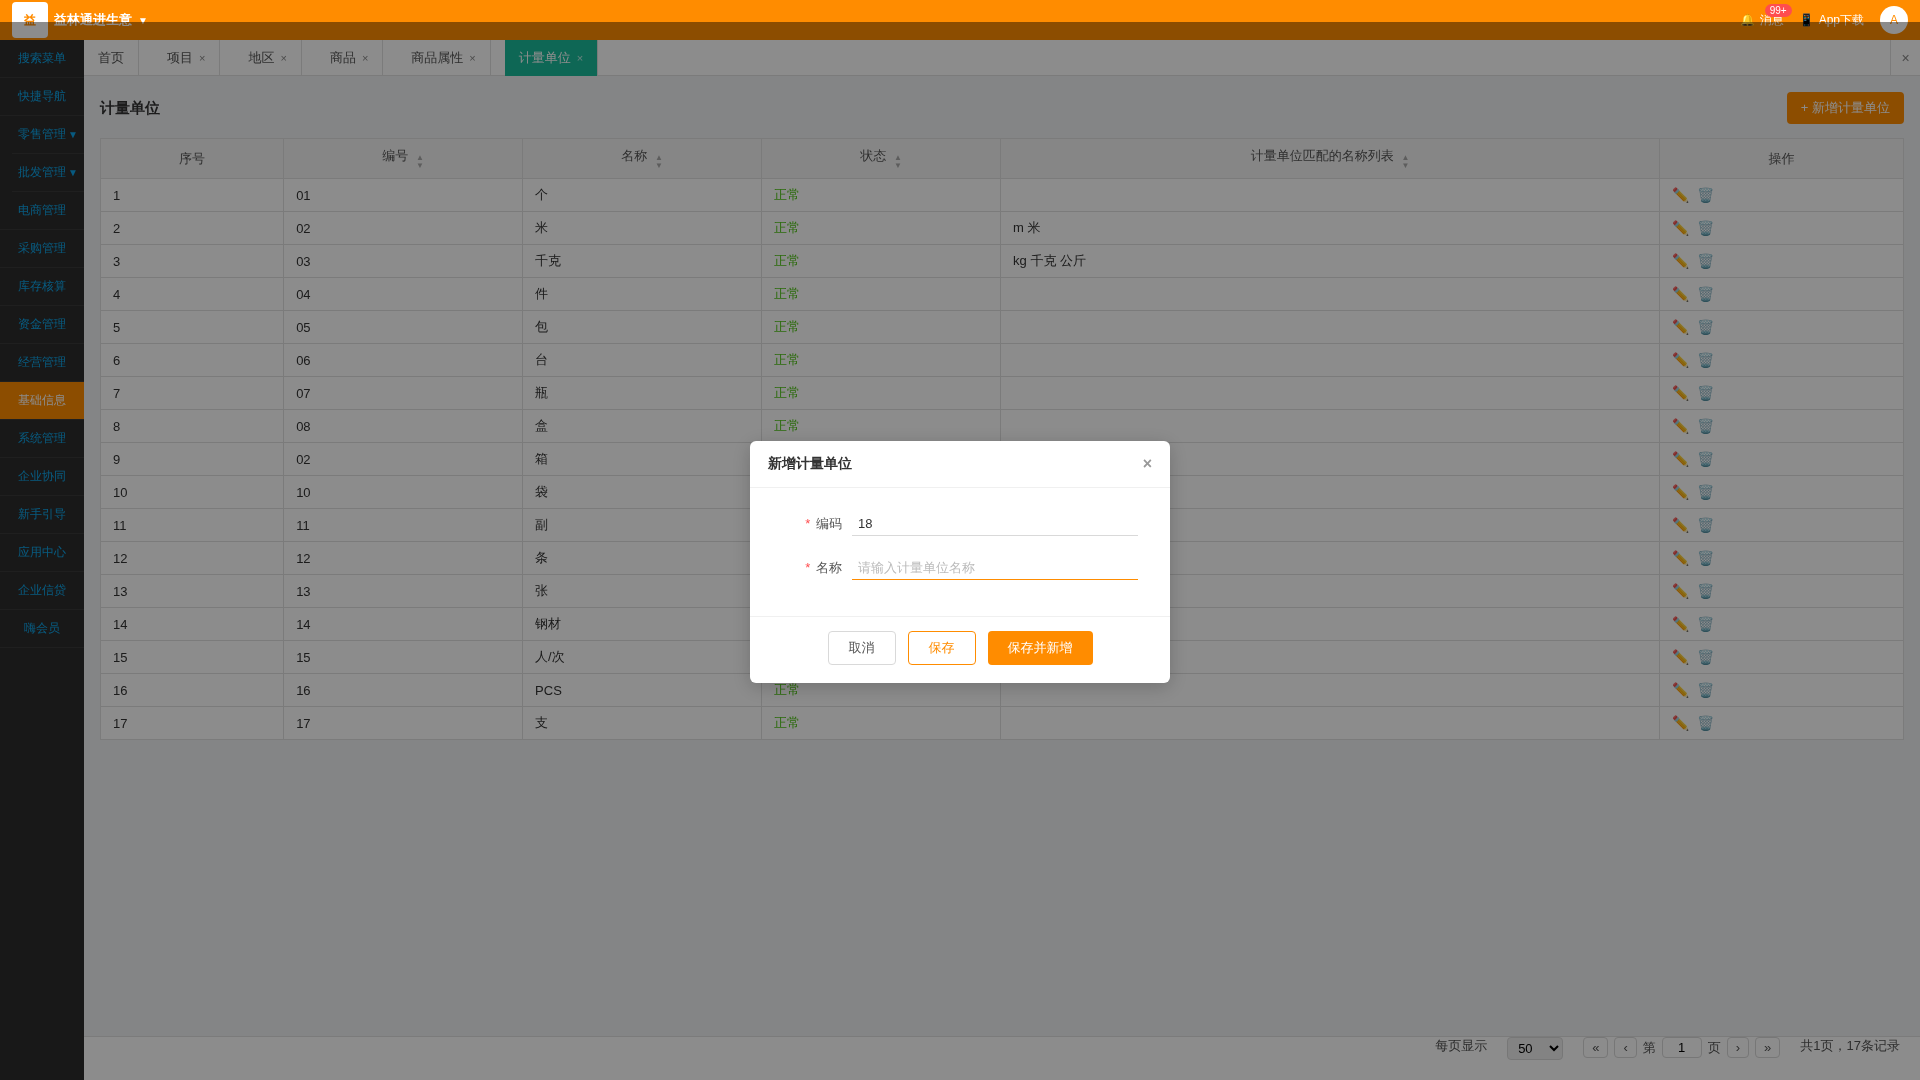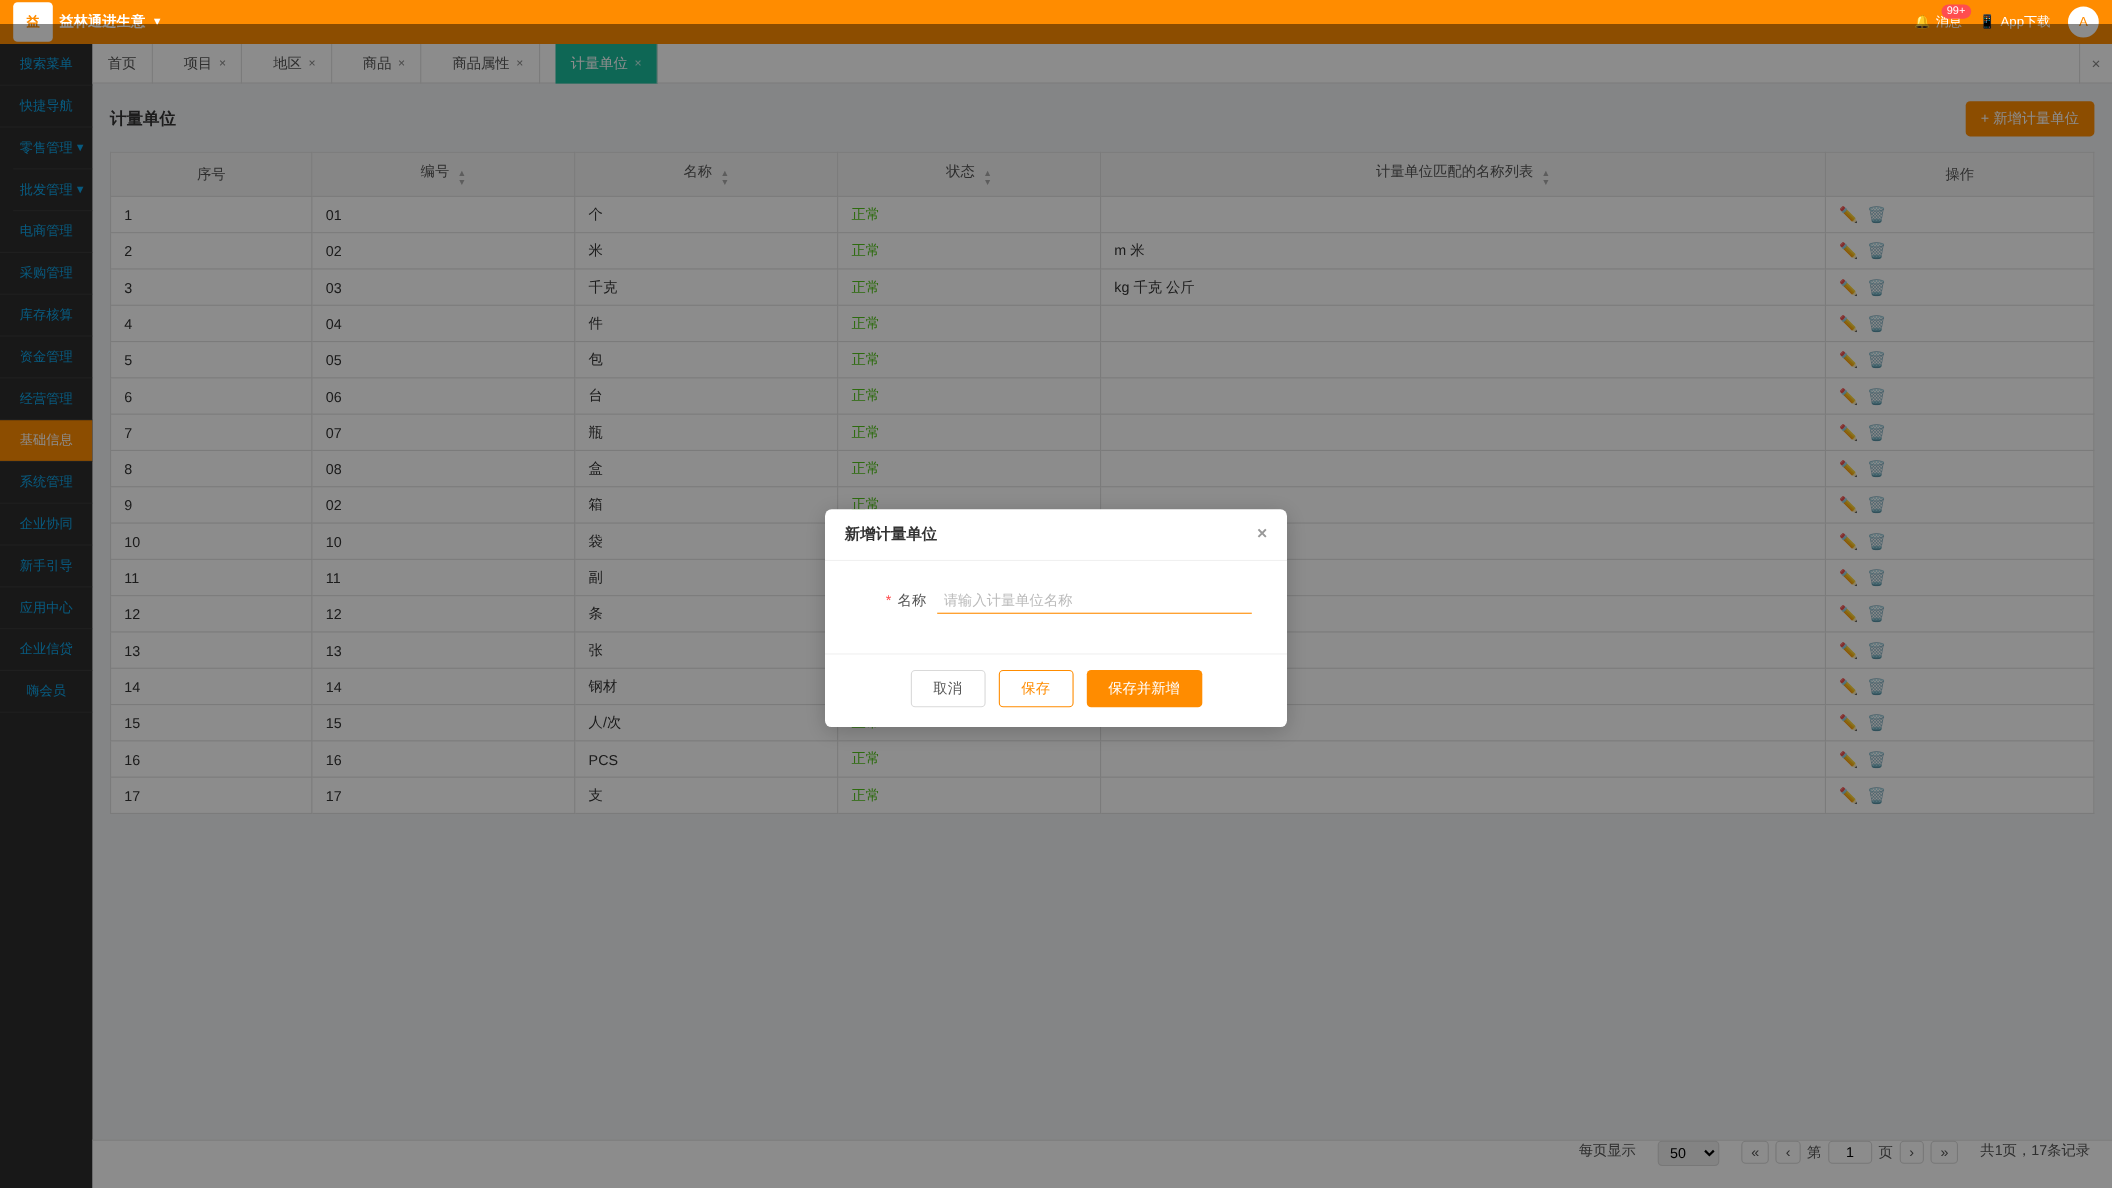--- a/index.html
+++ b/index.html
@@ -578,20 +578,27 @@
 <div class="modal-overlay">
   <div class="modal">
     <div class="modal-header">
       <span>新增计量单位</span>
       <span class="modal-close">×</span>
     </div>
     <div class="modal-body">
       <div class="form-row">
         <div class="form-label">
           <span class="required">*</span>
+          <span>编码</span>
+        </div>
+        <input class="form-input" type="text" value="18" style="">
+      </div>
+      <div class="form-row">
+        <div class="form-label">
+          <span class="required">*</span>
           <span>名称</span>
         </div>
         <input class="form-input focused" type="text" placeholder="请输入计量单位名称" style="">
       </div>
     </div>
     <div class="modal-footer">
       <button class="btn-cancel">取消</button>
       <button class="btn-save">保存</button>
       <button class="btn-save-new">保存并新增</button>
     </div>

